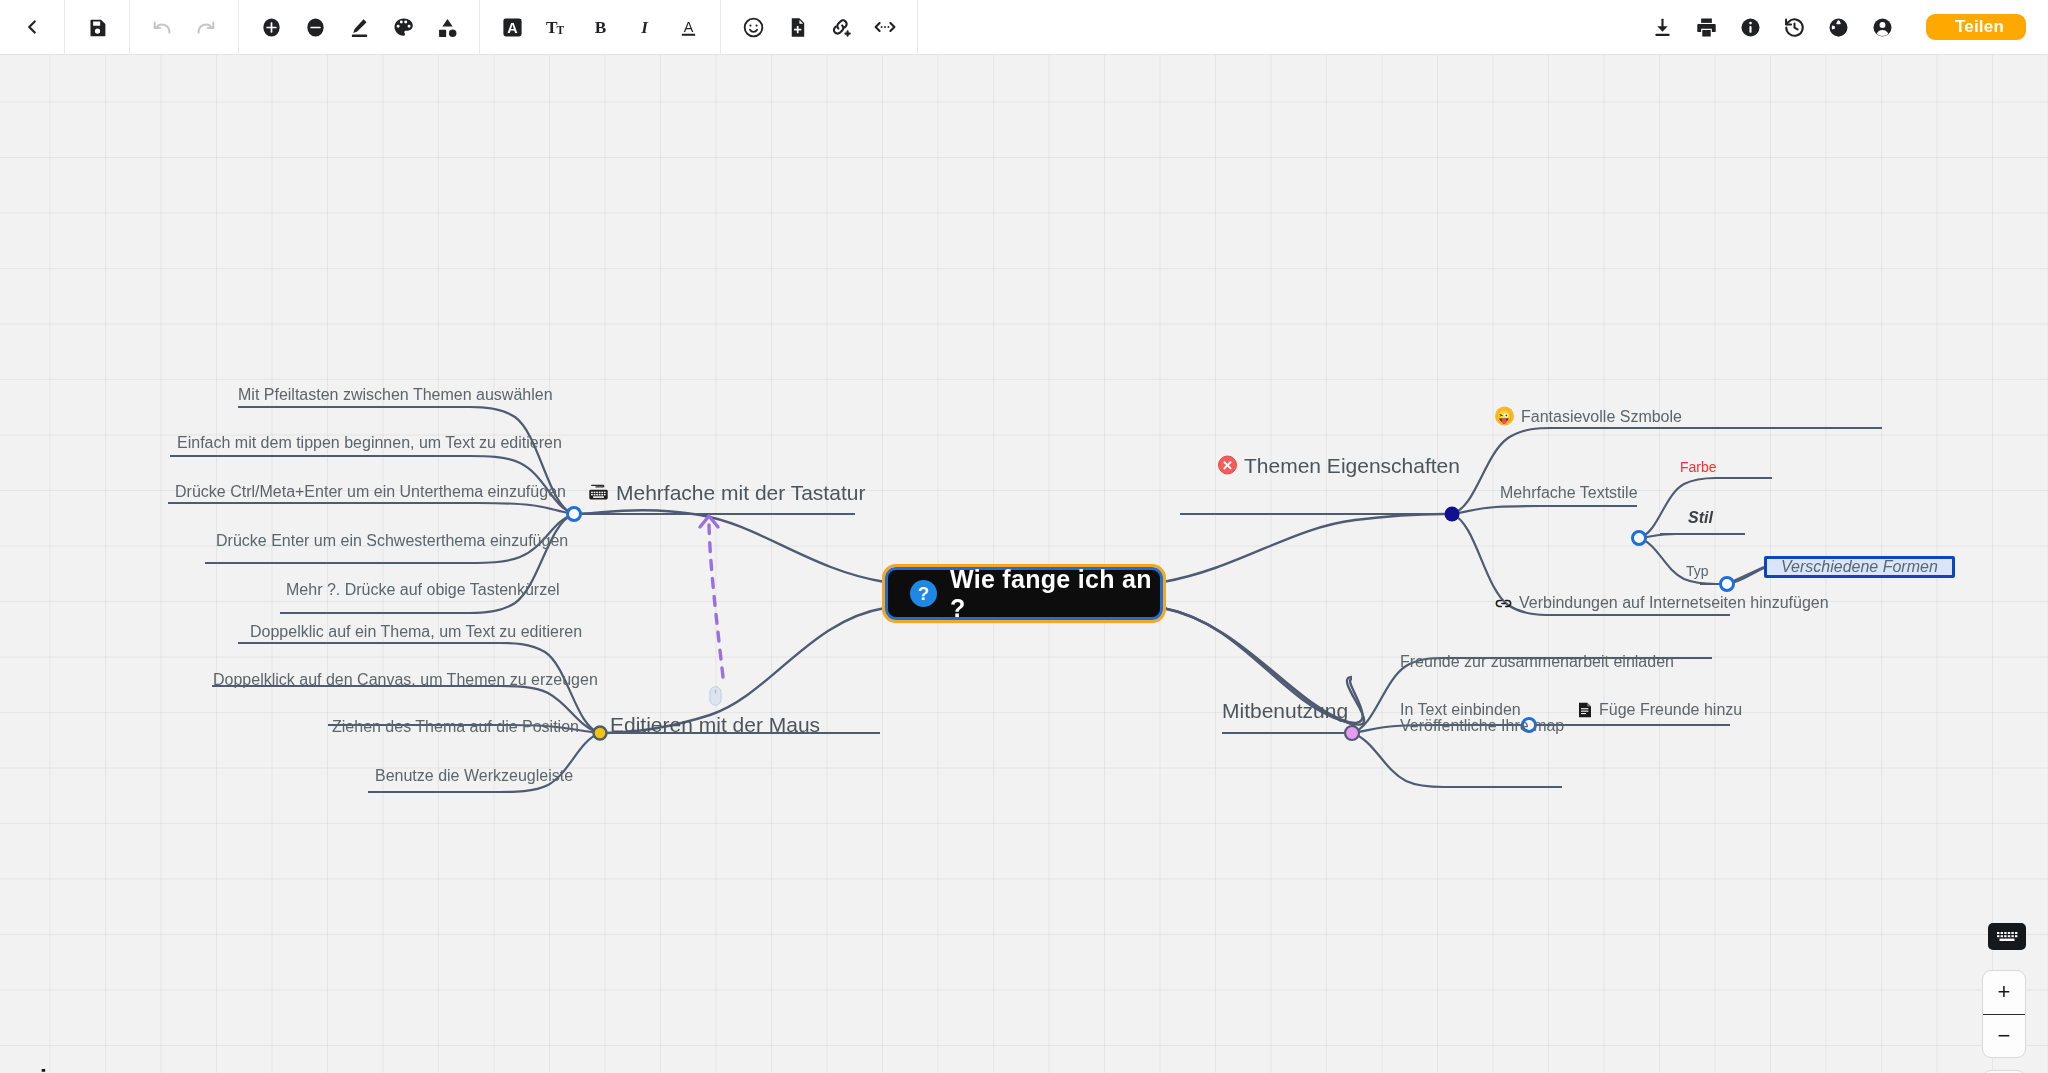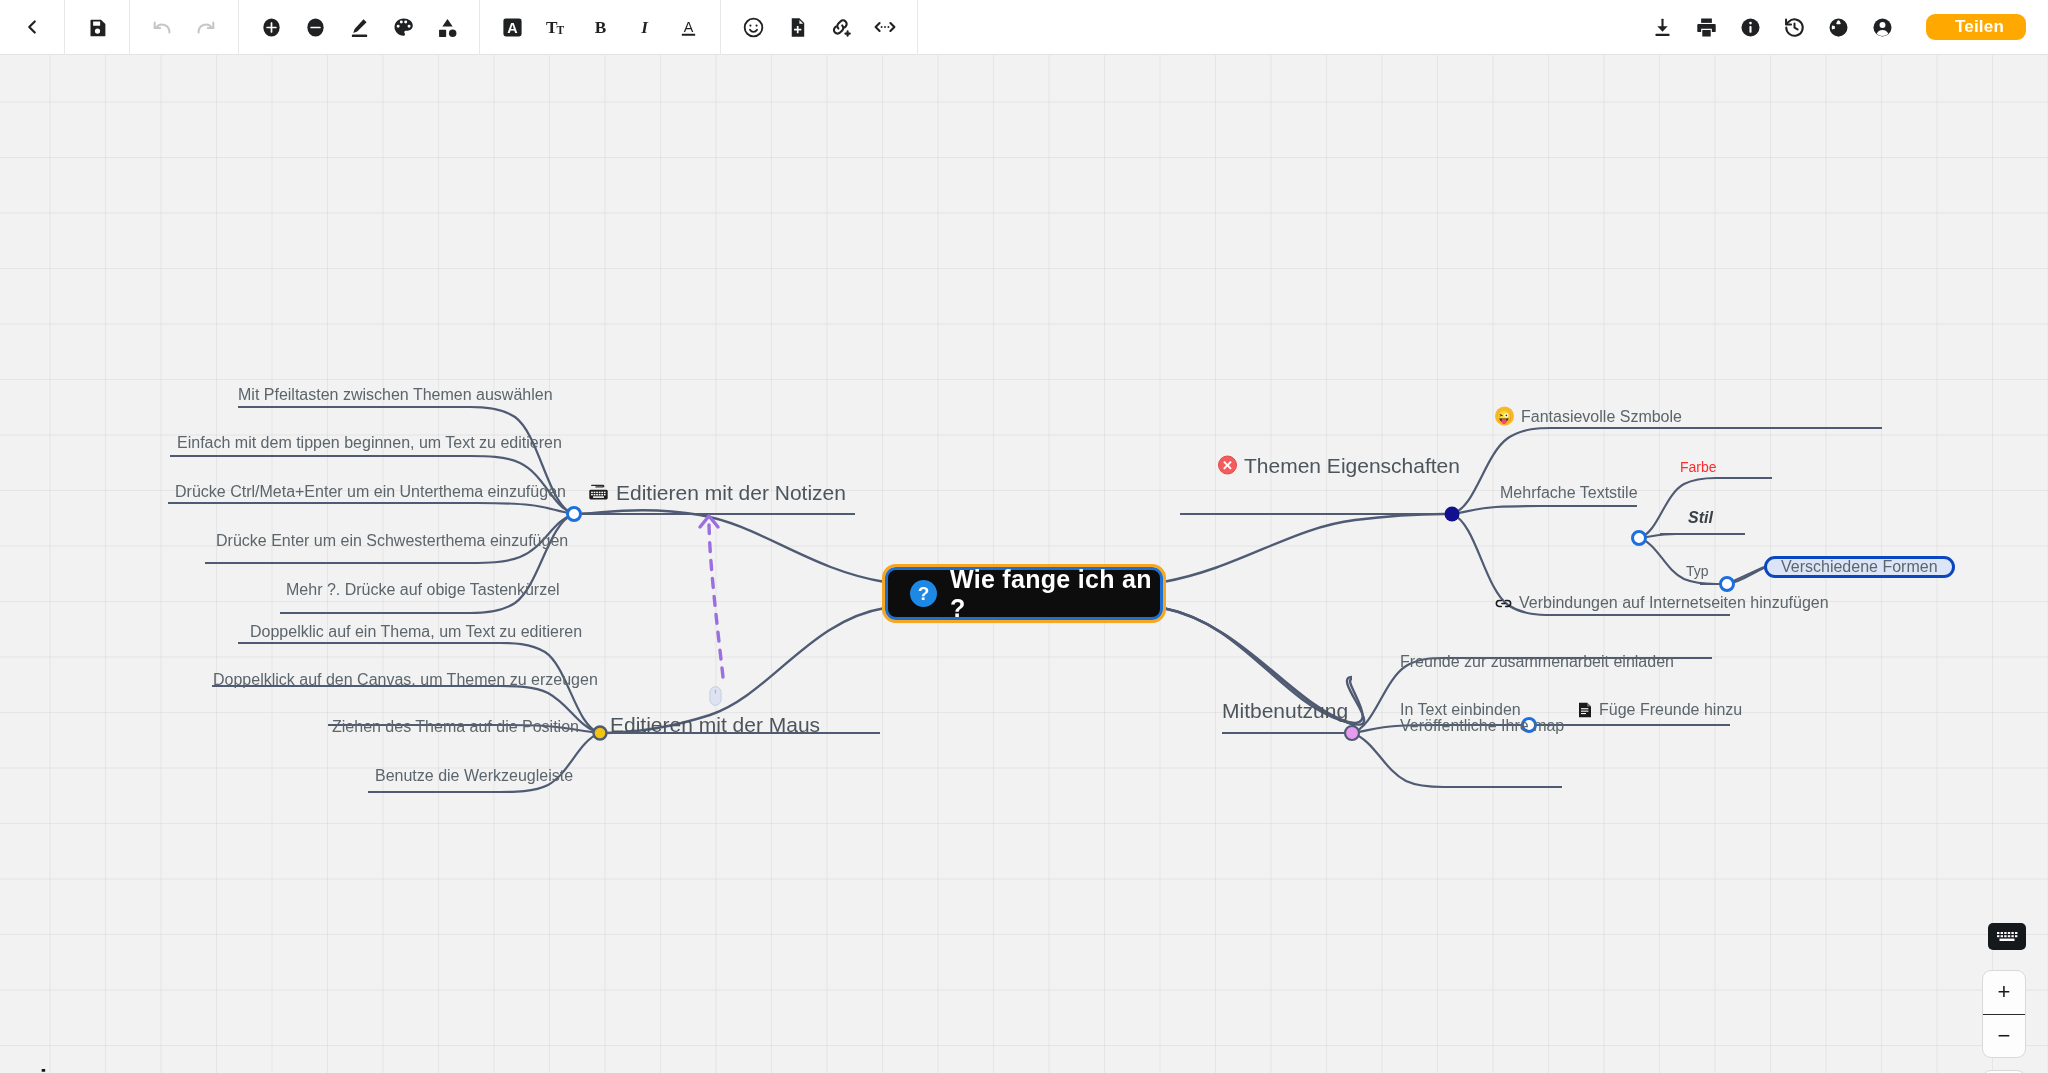--- a/index.html
+++ b/index.html
@@ -99,23 +99,24 @@
   
   .l1 { font-size: 21px; color: #4b555b; }
   
   .l2 { font-size: 16px; color: #5b656b; }
   
   .l3 { font-size: 14px; color: #5b656b; }
 
   .selbox {
     border: 3px solid #0a46c0;
     background: #dbe5f7;
-    border-radius: 12px;
+    border-radius: 2px;
     padding: 0 14px;
     transform: translateY(-50%);
+    font-style: italic;
   }
 
   
   .badge { width: 19px; height: 19px; border-radius: 50%;
            display:flex;align-items:center;justify-content:center;
            font-size: 13px; flex: 0 0 auto; }
   .badge-x { background: #f25c5c; color: #fff; font-weight: bold; font-size: 13px;
              border: 1.5px solid #e04b4b; }
   .badge-smile { background: #f7b928; color: #3b2a00; font-size: 13px; }
 
@@ -470,21 +471,21 @@
           <rect x="18.3" y="9.6" width="2" height="1.7"></rect>
         <rect x="3.3" y="12.3" width="2" height="1.7"></rect>
           <rect x="6.3" y="12.3" width="2" height="1.7"></rect>
         <rect x="9.3" y="12.3" width="2" height="1.7"></rect>
           <rect x="12.3" y="12.3" width="2" height="1.7"></rect>
         <rect x="15.3" y="12.3" width="2" height="1.7"></rect>
           <rect x="18.3" y="12.3" width="2" height="1.7"></rect>
         <rect x="5.6" y="15.1" width="12.8" height="1.8"></rect>
       </g>
     </svg>
-    <span class="txt">Editieren mit der Notizen</span>
+    <span class="txt">Mehrfache mit der Tastatur</span>
   </div>
 
   <div class="node l2" style="left:238px; top:340px;">
     <span class="txt">Mit Pfeiltasten zwischen Themen auswählen</span>
   </div>
   <div class="node l2" style="left:177px; top:388px;">
     <span class="txt">Einfach mit dem tippen beginnen, um Text zu editieren</span>
   </div>
   <div class="node l2" style="left:175px; top:437px;">
     <span class="txt">Drücke Ctrl/Meta+Enter um ein Unterthema einzufügen</span>

